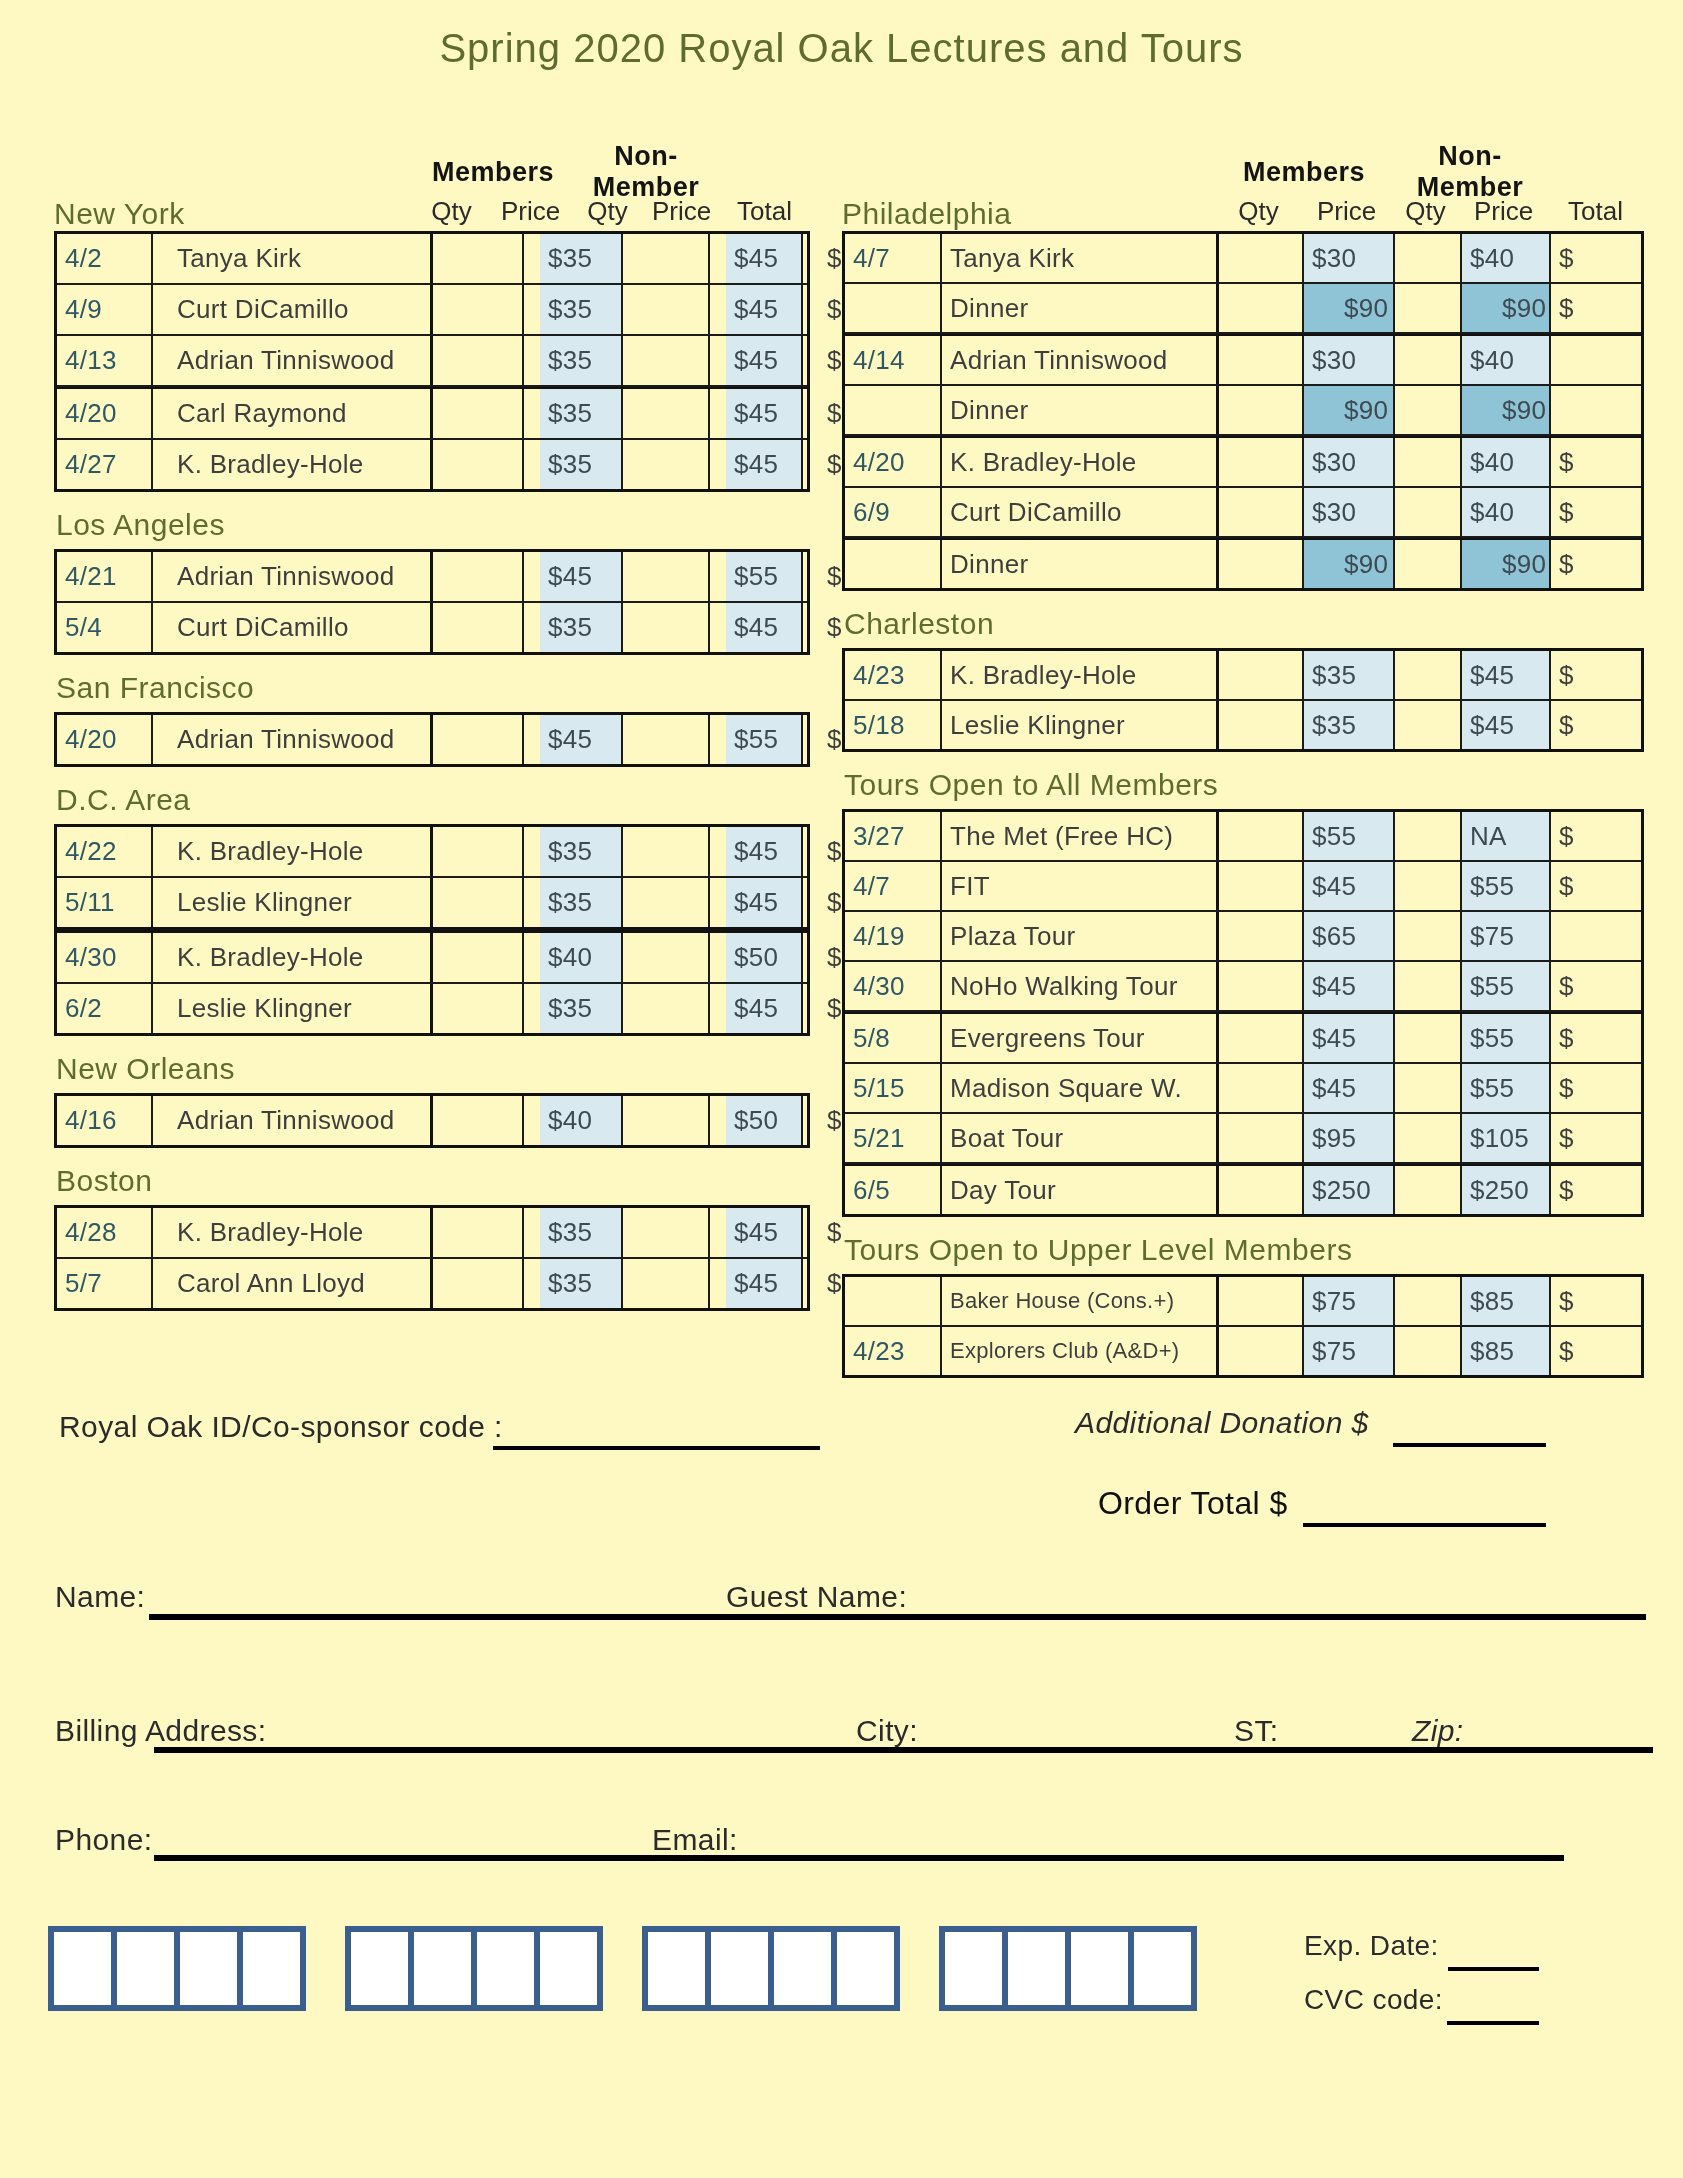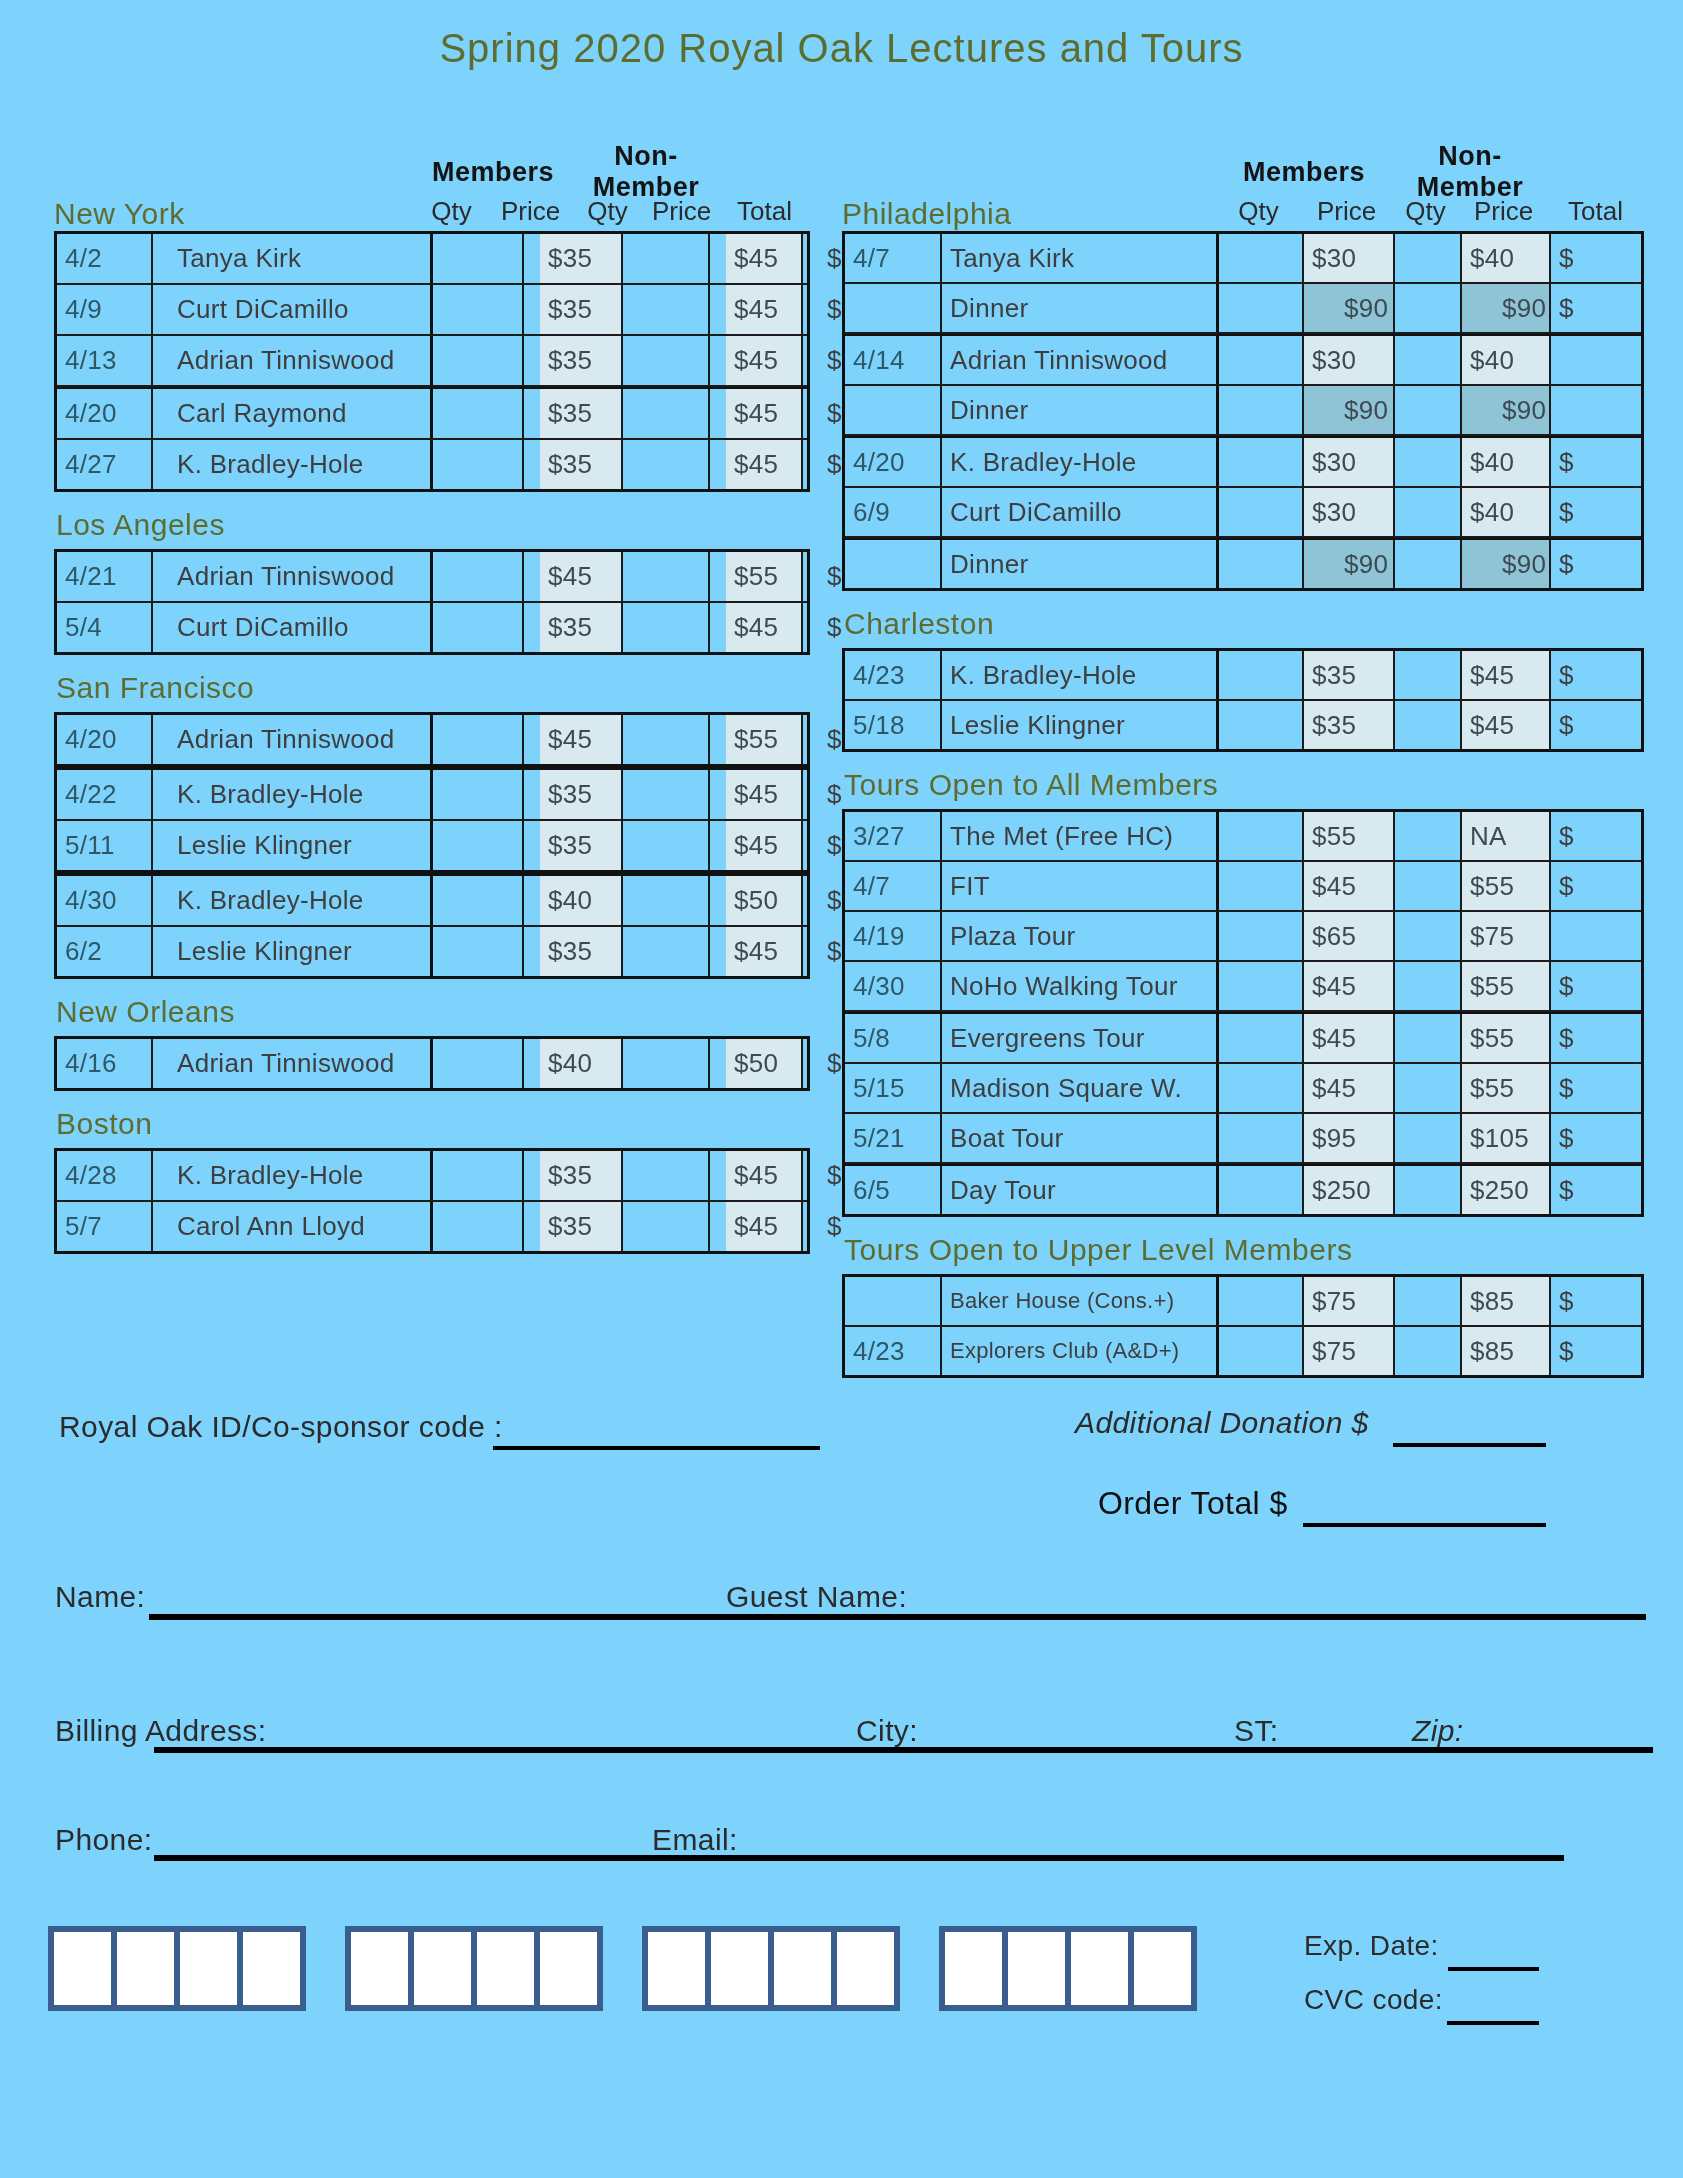--- a/index.html
+++ b/index.html
@@ -1,16 +1,16 @@
 <!DOCTYPE html>
 <html><head>
 <meta charset="utf-8">
 <style>
   html,body{margin:0;padding:0;background:#ffffff;}
-  #page{position:relative;width:1683px;height:2178px;background:#7dd3fc;
+  #page{position:relative;width:1683px;height:2178px;background:#fef9c3;
         font-family:"Liberation Sans",sans-serif;color:#3e3e3e;overflow:hidden;}
 
   .title{position:absolute;top:26px;left:0;width:1683px;text-align:center;
          font-size:40px;letter-spacing:1px;color:#5e6c2e;}
 
   .col{position:absolute;top:141px;}
   .col-left{left:54px;width:756px;}
   .col-right{left:842px;width:802px;}
 
   .grid-left{display:grid;grid-template-columns:96px 264px 75px 83px 71px 77px 89px;}
@@ -146,20 +146,21 @@
         <div class="row grid-left">
           <div class="cell c-date">4/20</div>
           <div class="cell c-event">Adrian Tinniswood</div>
           <div class="cell c-qty"></div>
           <div class="cell c-price light">$45</div>
           <div class="cell c-qty"></div>
           <div class="cell c-price light">$55</div>
           <div class="cell c-total">$</div>
         </div>
       </div>
+      <div class="section-heading">D.C. Area</div>
       <div class="table">
         <div class="row grid-left">
           <div class="cell c-date">4/22</div>
           <div class="cell c-event">K. Bradley-Hole</div>
           <div class="cell c-qty"></div>
           <div class="cell c-price light">$35</div>
           <div class="cell c-qty"></div>
           <div class="cell c-price light">$45</div>
           <div class="cell c-total">$</div>
         </div>

